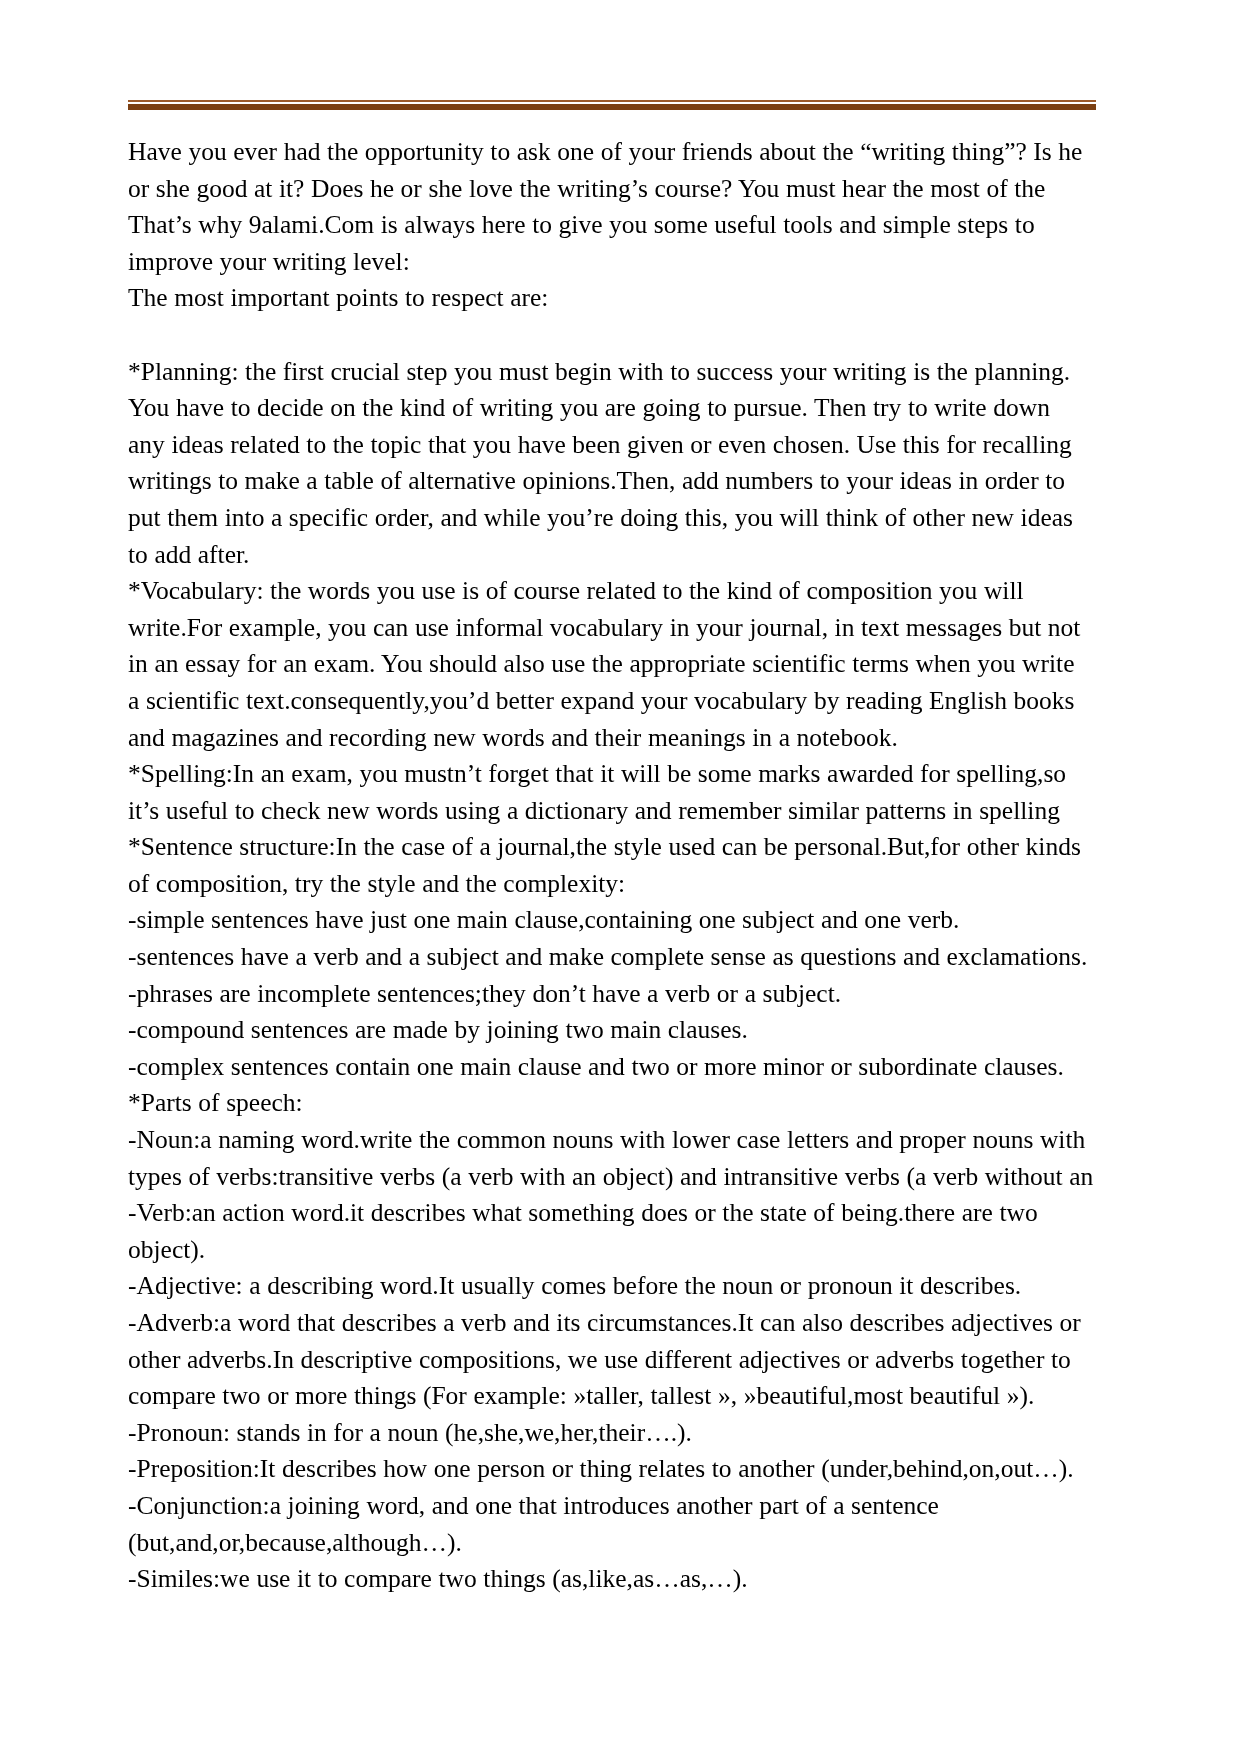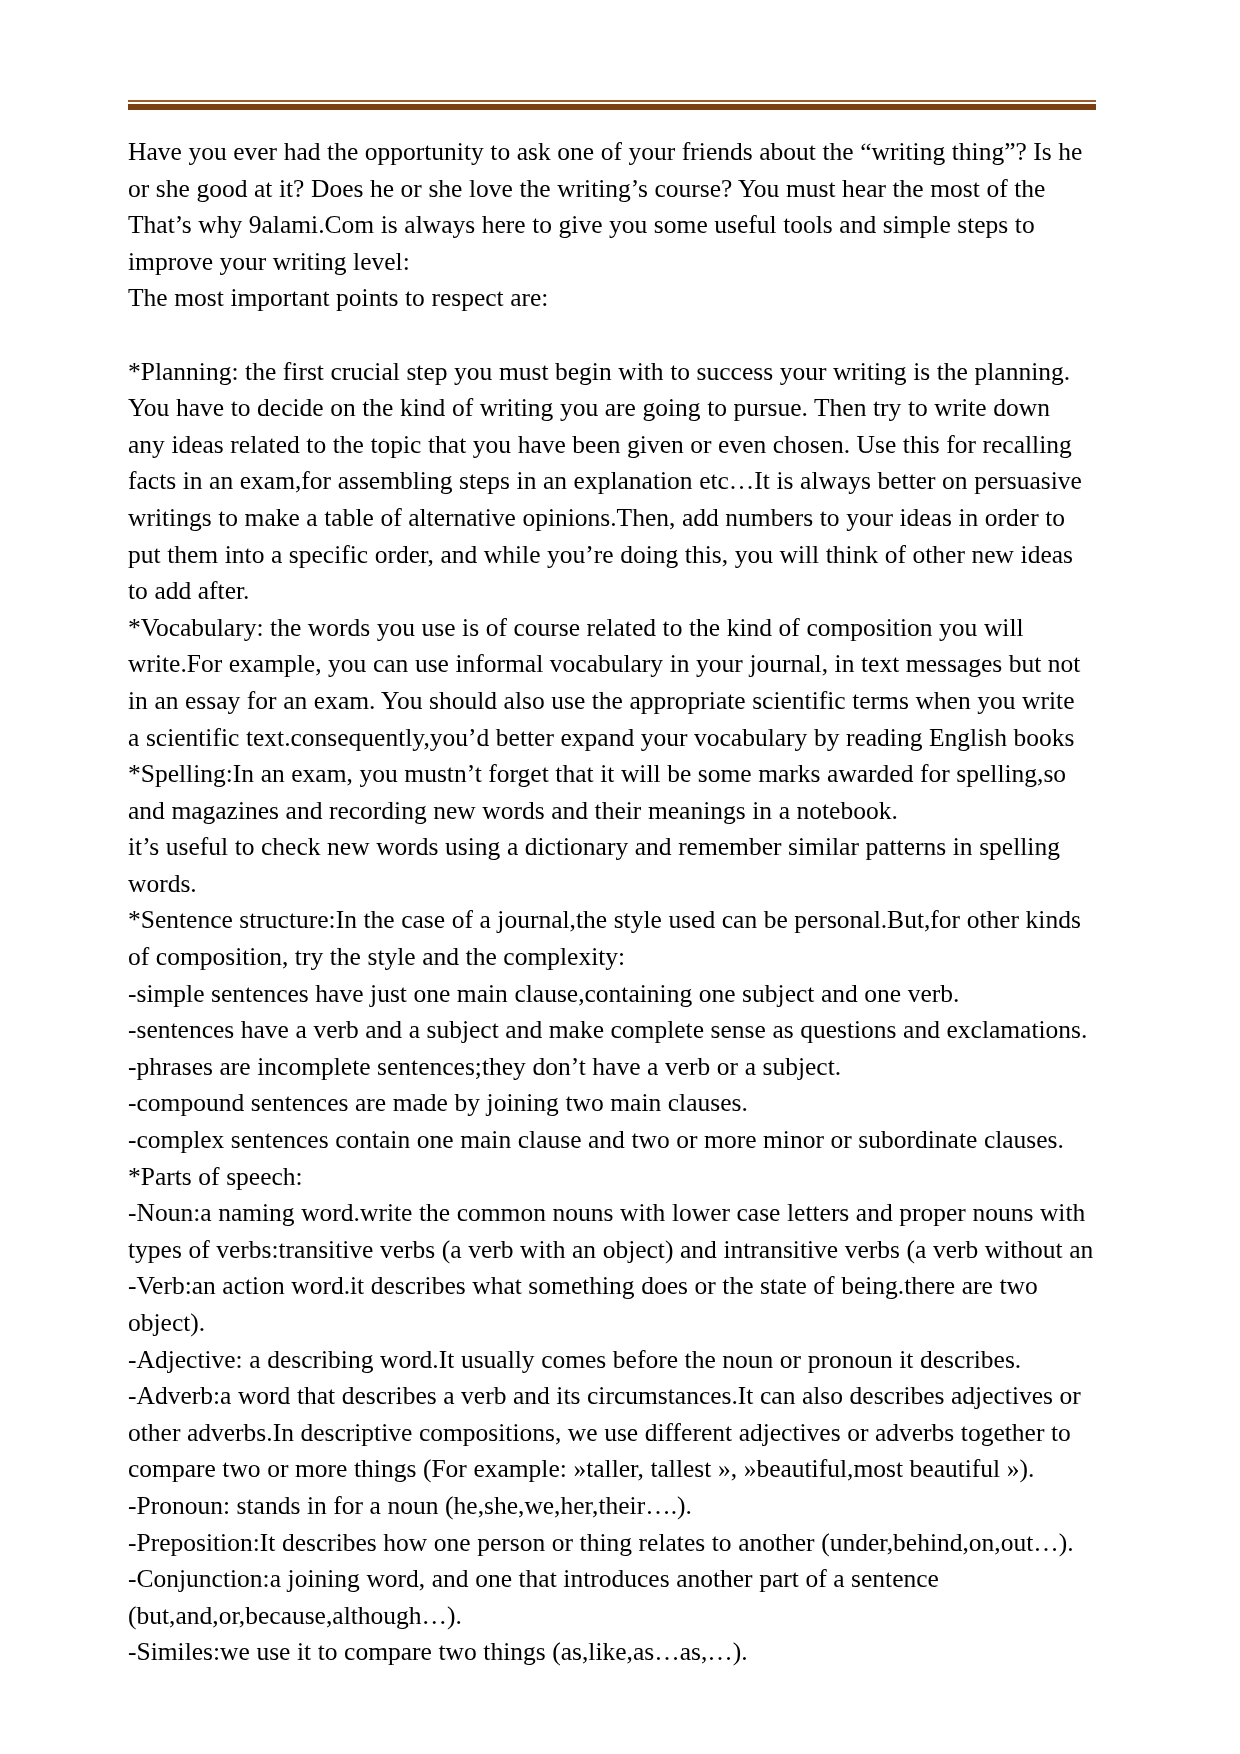--- a/index.html
+++ b/index.html
@@ -88,32 +88,30 @@
   <div class="body-area" id="body-area">
       <p class="line">Have you ever had the opportunity to ask one of your friends about the “writing thing”? Is he</p>
       <p class="line">or she good at it? Does he or she love the writing’s course? You must hear the most of the</p>
       <p class="line">That’s why 9alami.Com is always here to give you some useful tools and simple steps to</p>
       <p class="line">improve your writing level:</p>
       <p class="line">The most important points to respect are:</p>
       <p class="blank">&nbsp;</p>
       <p class="line">*Planning: the first crucial step you must begin with to success your writing is the planning.</p>
       <p class="line">You have to decide on the kind of writing you are going to pursue. Then try to write down</p>
       <p class="line">any ideas related to the topic that you have been given or even chosen. Use this for recalling</p>
-      <p class="line">facts in an exam,for assembling steps in an explanation etc…It is always better on persuasive</p>
       <p class="line">writings to make a table of alternative opinions.Then, add numbers to your ideas in order to</p>
       <p class="line">put them into a specific order, and while you’re doing this, you will think of other new ideas</p>
       <p class="line">to add after.</p>
       <p class="line">*Vocabulary: the words you use is of course related to the kind of composition you will</p>
       <p class="line">write.For example, you can use informal vocabulary in your journal, in text messages but not</p>
       <p class="line">in an essay for an exam. You should also use the appropriate scientific terms when you write</p>
       <p class="line">a scientific text.consequently,you’d better expand your vocabulary by reading English books</p>
+      <p class="line">and magazines and recording new words and their meanings in a notebook.</p>
       <p class="line">*Spelling:In an exam, you mustn’t forget that it will be some marks awarded for spelling,so</p>
-      <p class="line">and magazines and recording new words and their meanings in a notebook.</p>
       <p class="line">it’s useful to check new words using a dictionary and remember similar patterns in spelling</p>
-      <p class="line">words.</p>
       <p class="line">*Sentence structure:In the case of a journal,the style used can be personal.But,for other kinds</p>
       <p class="line">of composition, try the style and the complexity:</p>
       <p class="line">-simple sentences have just one main clause,containing one subject and one verb.</p>
       <p class="line">-sentences have a verb and a subject and make complete sense as questions and exclamations.</p>
       <p class="line">-phrases are incomplete sentences;they don’t have a verb or a subject.</p>
       <p class="line">-compound sentences are made by joining two main clauses.</p>
       <p class="line">-complex sentences contain one main clause and two or more minor or subordinate clauses.</p>
       <p class="line">*Parts of speech:</p>
       <p class="line">-Noun:a naming word.write the common nouns with lower case letters and proper nouns with</p>
       <p class="line">types of verbs:transitive verbs (a verb with an object) and intransitive verbs (a verb without an</p>

